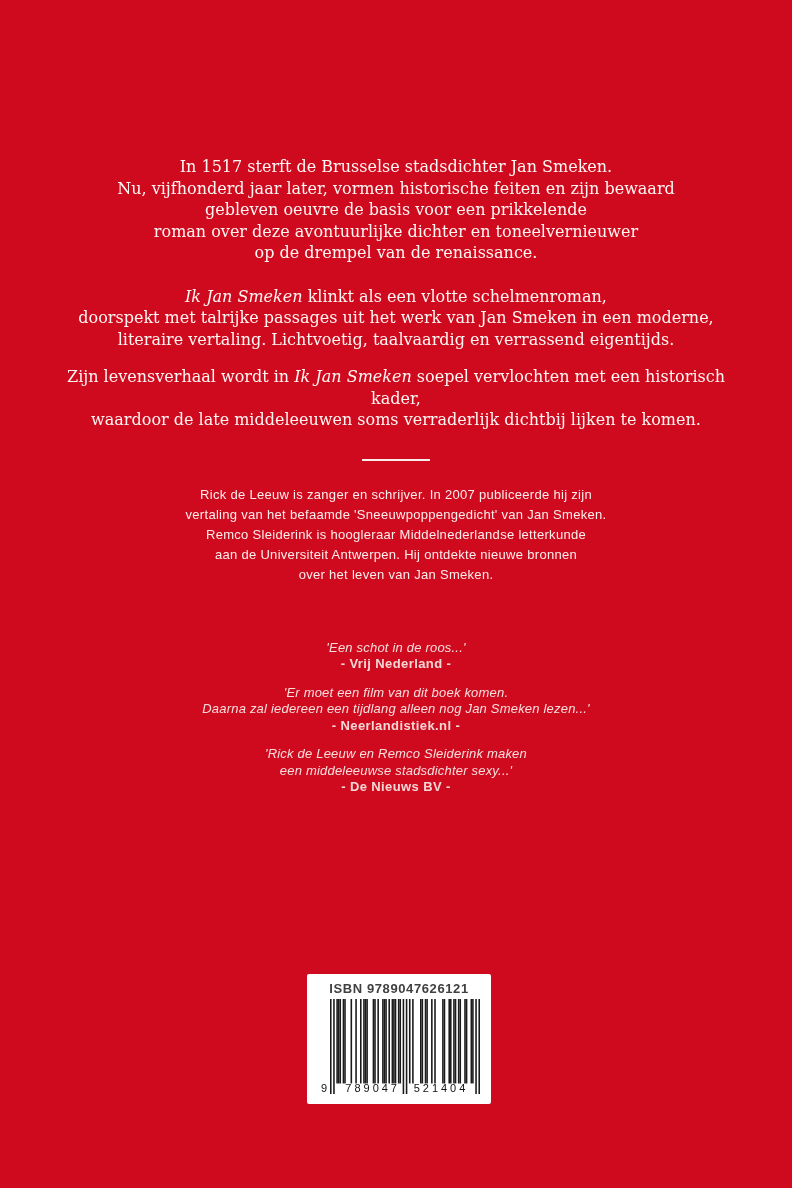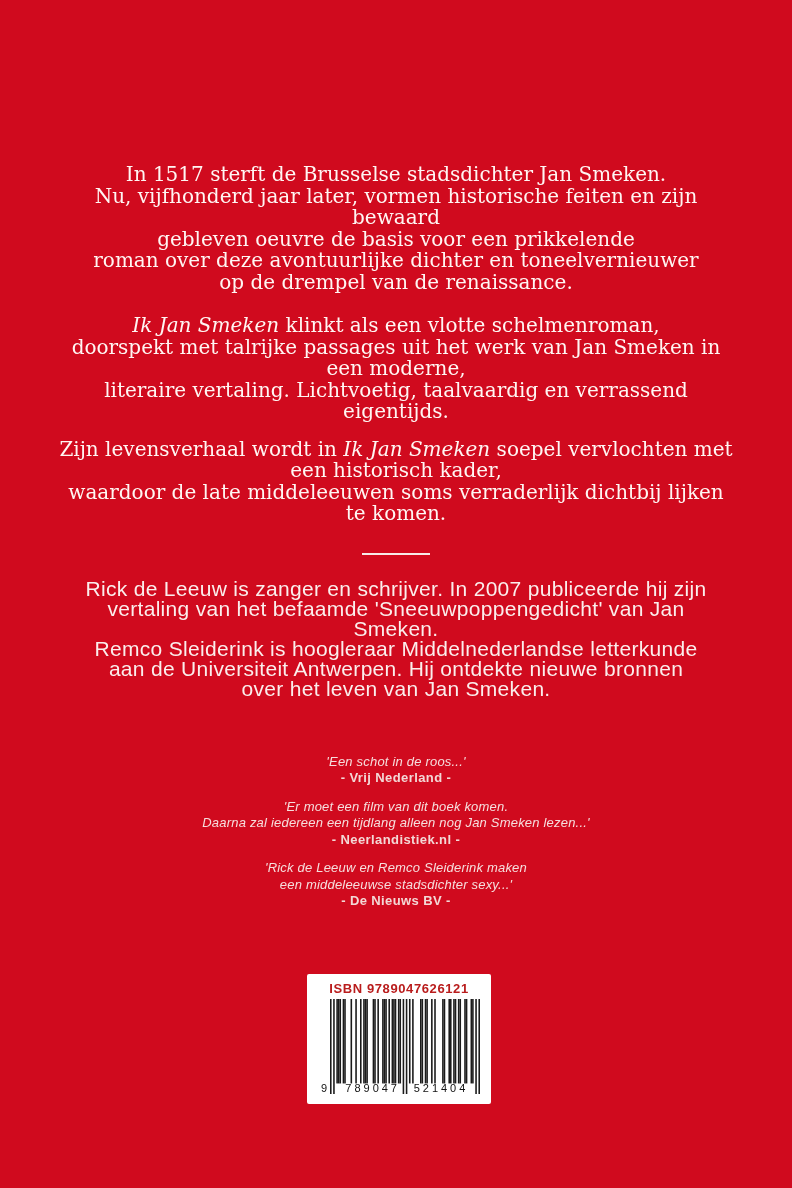--- a/index.html
+++ b/index.html
@@ -11,45 +11,45 @@
     position:relative;
   }
   .content{
     width:792px;
     padding-top:156px;
     text-align:center;
     box-sizing:border-box;
   }
   
   .serif-para{
-    margin:8px auto;
+    margin:0 auto;
     width:680px;
     font-family:"DejaVu Serif","Liberation Serif",serif;
-    font-size:20px;
+    font-size:16px;
     line-height:21.5px;
     color:#fff6f3;
     white-space:pre-line;
     text-align:center;
   }
   .serif-para .book-title{font-style:italic;}
   .p1{margin-bottom:22px;}
   .p2{margin-bottom:16px;}
   .p3{margin-bottom:0;}
   
   .divider{
     width:68px;height:2px;
     background:#f7eae8;
     margin:28px auto 0 auto;
     border:none;
   }
   
   .bio{
     margin:24px auto 8px auto;
     width:640px;
-    font-size:21px;
+    font-size:13px;
     line-height:20px;
     letter-spacing:0.3px;
     color:#fbeeec;
     white-space:pre-line;
     text-align:center;
   }
   
   .quotes{
     margin-top:55px;
   }
@@ -79,21 +79,21 @@
     background:#ffffff;
     border-radius:2px;
     box-sizing:border-box;
     text-align:center;
   }
   .isbn-label{
     margin-top:7px;
     font-size:13px;
     font-weight:bold;
     letter-spacing:0.6px;
-    color:#b91c1c;
+    color:#404040;
     line-height:15px;
   }
   .bars-wrap{
     position:relative;
     margin:3px auto 0 auto;
     width:162px;height:98px;
   }
   .bars-wrap svg{
     position:absolute;left:12px;top:0;
     width:150px;height:95px;

